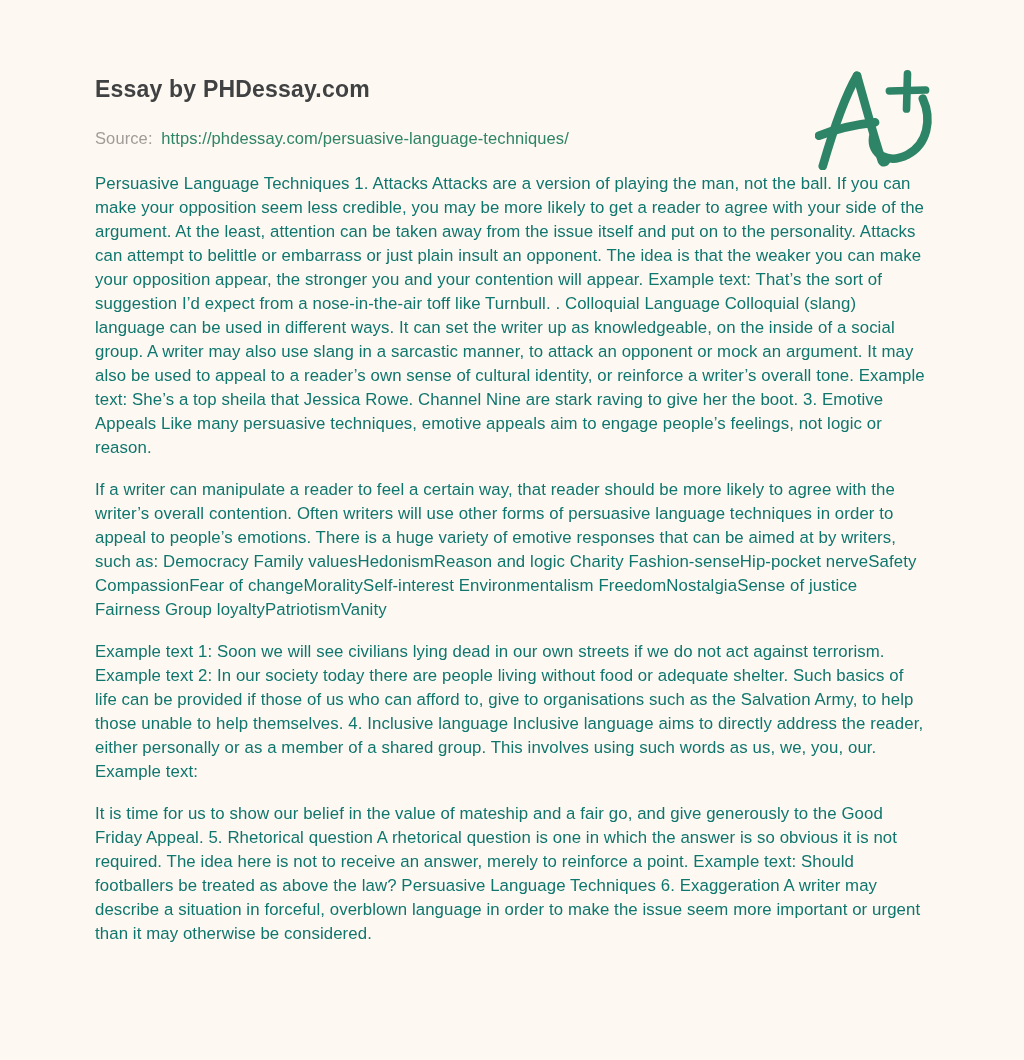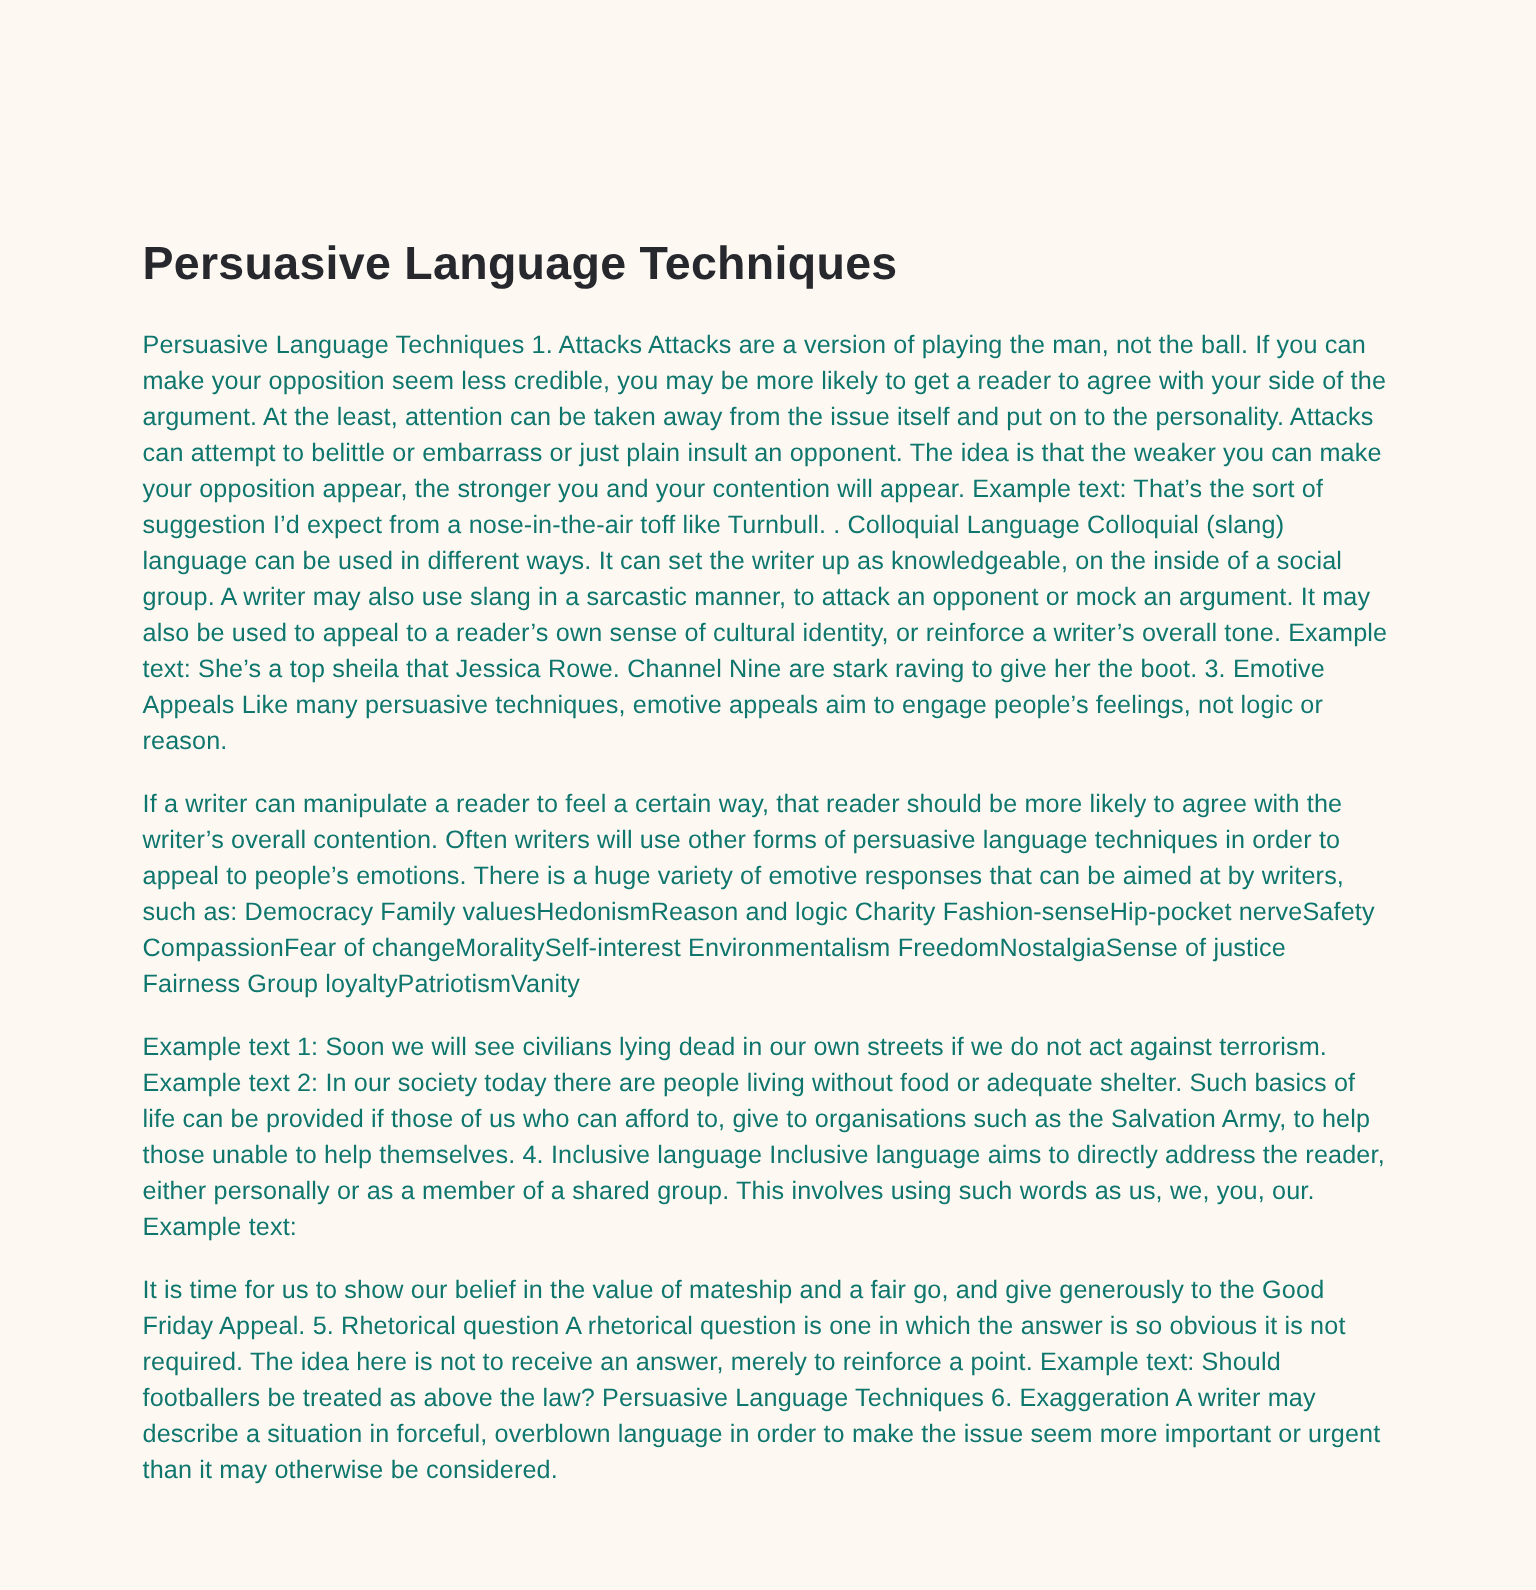--- a/index.html
+++ b/index.html
@@ -65,22 +65,46 @@
     color: #0f766e;
     letter-spacing: 0.1px;
     margin-bottom: 18px;
   }
 </style>
 </head>
 <body>
 
 <div class="page">
 
+  <div class="header">
+    <div class="header-title">Essay by PHDessay.com</div>
 
-  <div class="doc-title">Persuasive Language Techniques</div>
+    <div class="source-line">
+      <span class="source-label">Source:</span>
+      <a class="source-link" href="#">https://phdessay.com/persuasive-language-techniques/</a>
+    </div>
+
+    <div class="logo">
+      <svg width="124" height="100" viewBox="0 0 130 105" fill="none" stroke="#2e8467" stroke-linecap="round" stroke-linejoin="round">
+
+        <path d="M8 101 C 17 70, 31 28, 44 6" stroke-width="9"></path>
+
+        <path d="M44 6 C 52 34, 61 68, 70 95 C 71.5 98, 74 97, 75 94" stroke-width="9"></path>
+
+        <path d="M4 69 C 24 61, 45 57, 63 55" stroke-width="9"></path>
+
+        <path d="M97 4 L 96 41" stroke-width="8"></path>
+
+        <path d="M78 22 L 116 21" stroke-width="8"></path>
+
+        <path d="M113 30 C 123 52, 118 78, 97 89 C 77 99, 58 89, 61 70" stroke-width="9"></path>
+      </svg>
+    </div>
+  </div>
+
 
   <div class="content">
     <p>Persuasive Language Techniques 1. Attacks Attacks are a version of playing the man, not the ball. If you can make your opposition seem less credible, you may be more likely to get a reader to agree with your side of the argument. At the least, attention can be taken away from the issue itself and put on to the personality. Attacks can attempt to belittle or embarrass or just plain insult an opponent. The idea is that the weaker you can make your opposition appear, the stronger you and your contention will appear. Example text: That’s the sort of suggestion I’d expect from a nose-in-the-air toff like Turnbull. . Colloquial Language Colloquial (slang) language can be used in different ways. It can set the writer up as knowledgeable, on the inside of a social group. A writer may also use slang in a sarcastic manner, to attack an opponent or mock an argument. It may also be used to appeal to a reader’s own sense of cultural identity, or reinforce a writer’s overall tone. Example text: She’s a top sheila that Jessica Rowe. Channel Nine are stark raving to give her the boot. 3. Emotive Appeals Like many persuasive techniques, emotive appeals aim to engage people’s feelings, not logic or reason.</p>
     <p>If a writer can manipulate a reader to feel a certain way, that reader should be more likely to agree with the writer’s overall contention. Often writers will use other forms of persuasive language techniques in order to appeal to people’s emotions. There is a huge variety of emotive responses that can be aimed at by writers, such as: Democracy Family valuesHedonismReason and logic Charity Fashion-senseHip-pocket nerveSafety CompassionFear of changeMoralitySelf-interest Environmentalism FreedomNostalgiaSense of justice Fairness Group loyaltyPatriotismVanity</p>
     <p>Example text 1: Soon we will see civilians lying dead in our own streets if we do not act against terrorism. Example text 2: In our society today there are people living without food or adequate shelter. Such basics of life can be provided if those of us who can afford to, give to organisations such as the Salvation Army, to help those unable to help themselves. 4. Inclusive language Inclusive language aims to directly address the reader, either personally or as a member of a shared group. This involves using such words as us, we, you, our. Example text:</p>
     <p>It is time for us to show our belief in the value of mateship and a fair go, and give generously to the Good Friday Appeal. 5. Rhetorical question A rhetorical question is one in which the answer is so obvious it is not required. The idea here is not to receive an answer, merely to reinforce a point. Example text: Should footballers be treated as above the law? Persuasive Language Techniques 6. Exaggeration A writer may describe a situation in forceful, overblown language in order to make the issue seem more important or urgent than it may otherwise be considered.</p>
 
   </div>
 
 </div>

